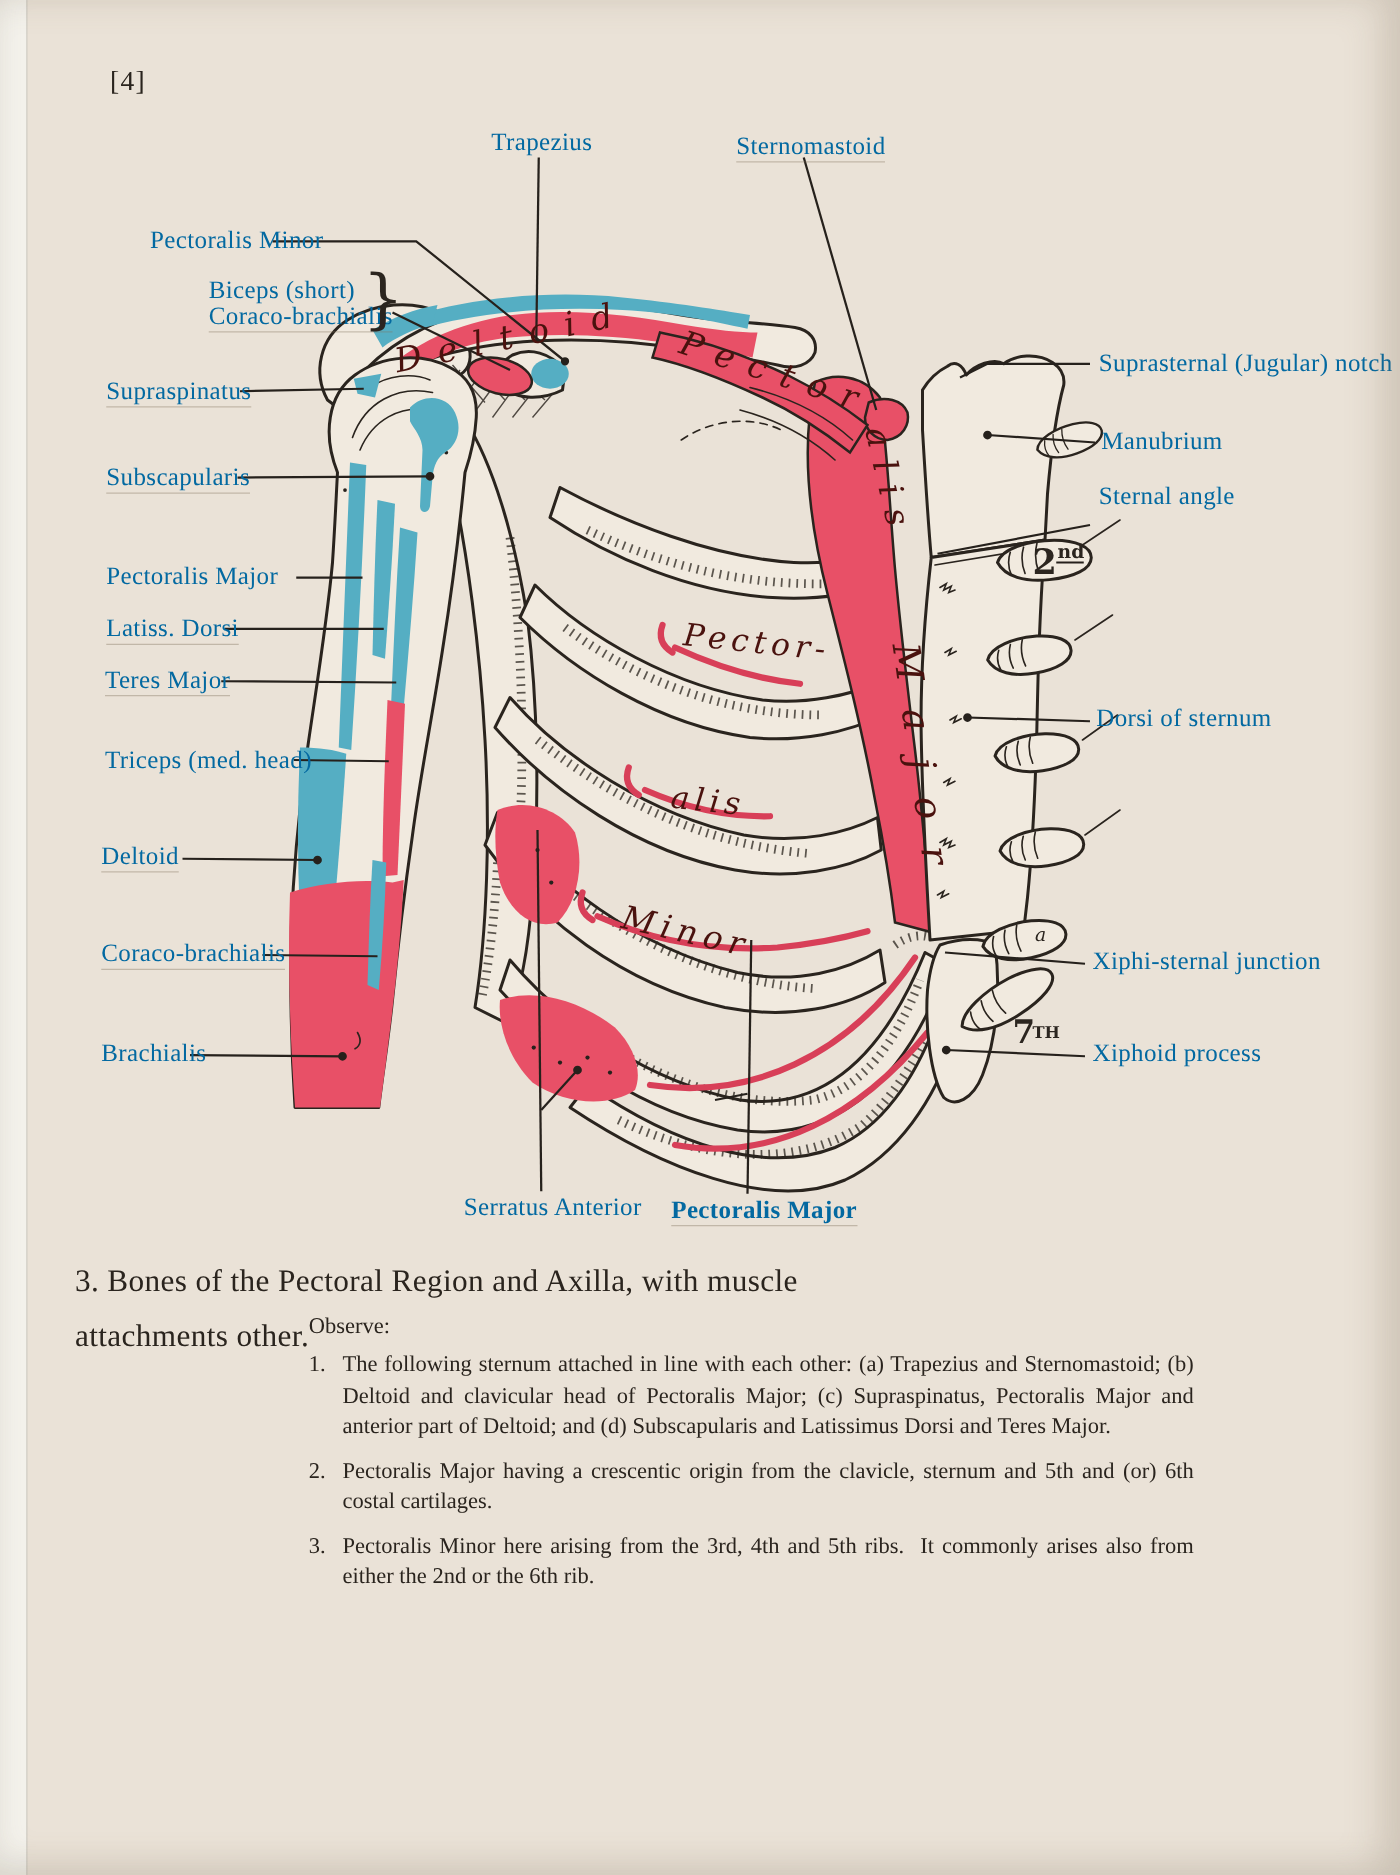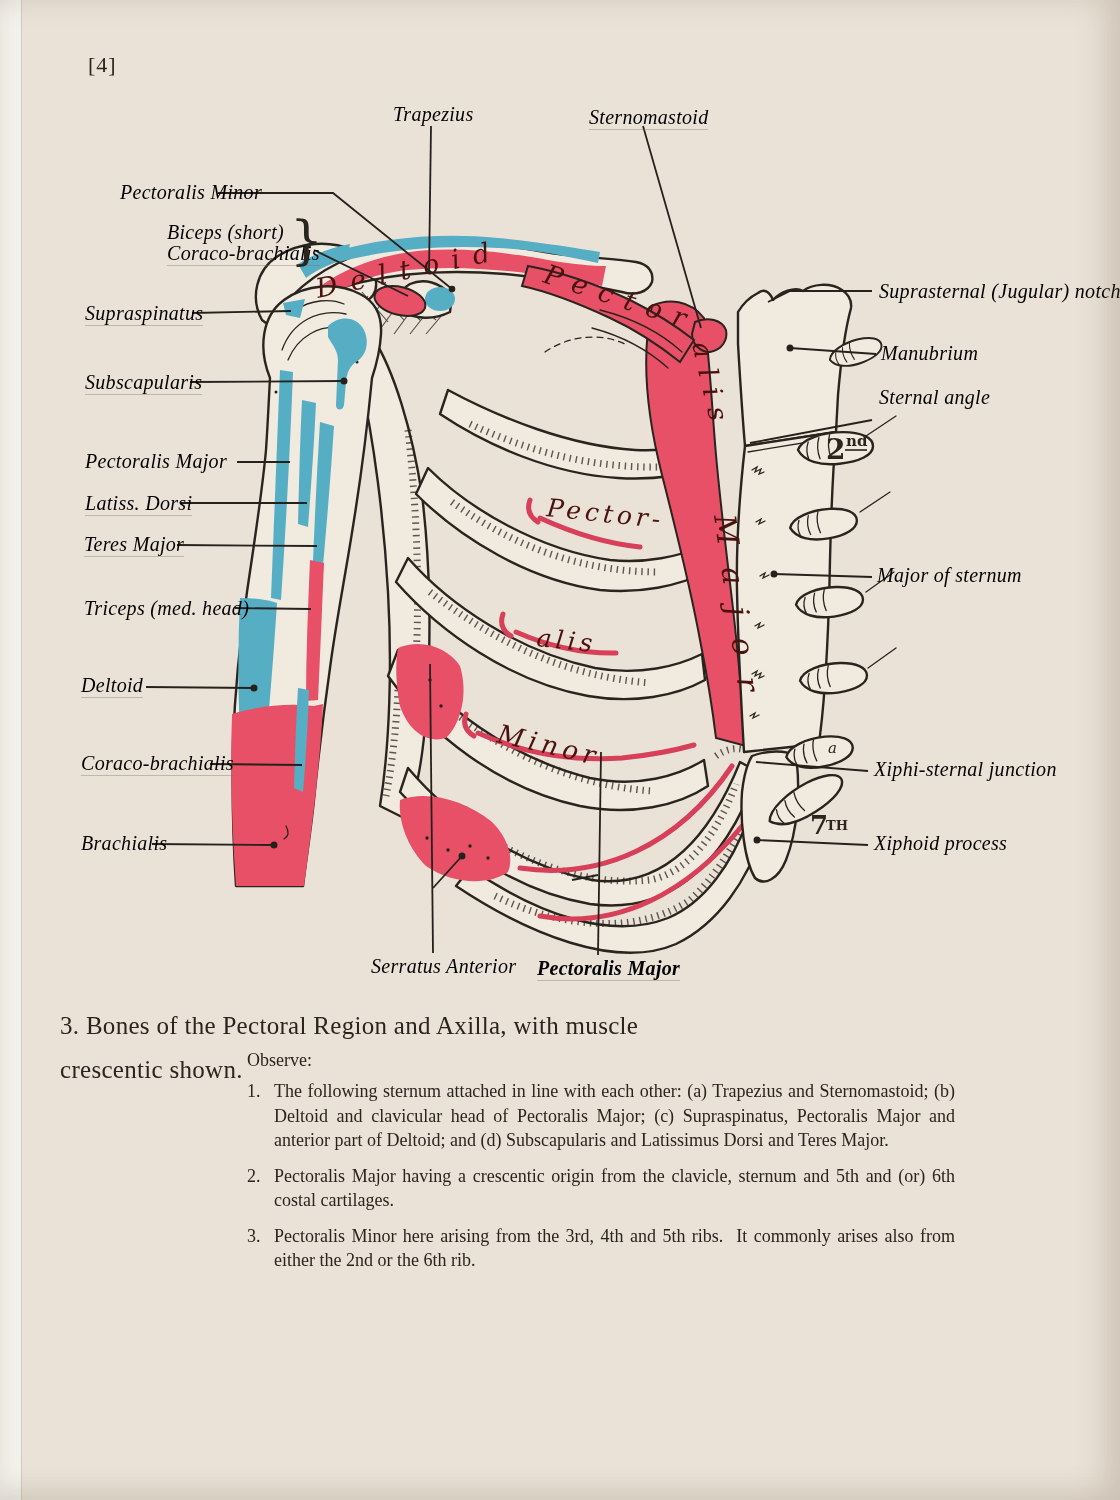--- a/index.html
+++ b/index.html
@@ -18,21 +18,21 @@
   .scan-strip{
     position:absolute;left:0;top:0;width:21px;height:1500px;
     background:#f4f2ec;border-right:1px solid rgba(100,90,75,.25);
   }
   .page-number{
     position:absolute;left:88px;top:52px;font-size:22px;letter-spacing:1px;
   }
   .fig-svg{position:absolute;left:0;top:0;}
   .lbl{
     position:absolute;font-size:20px;line-height:22px;white-space:nowrap;
-    letter-spacing:.3px;color:#000000;font-style:italic;
+    letter-spacing:.3px;color:#0369a1;
   }
   .lbl.ul{border-bottom:1px solid rgba(125,112,92,.38);padding-bottom:1px;}
   .lbl.bold{font-weight:bold;}
   .brace{
     position:absolute;font-size:52px;line-height:52px;font-family:"DejaVu Serif",serif;
     color:#2b251f;
   }
   .caption{
     position:absolute;left:60px;top:1012px;width:1060px;text-align:left;
     font-size:25px;letter-spacing:.3px;
@@ -256,33 +256,33 @@
   <div class="lbl ul" style="left:167px;top:242px;">Coraco-brachialis</div>
   <div class="brace" style="left:290px;top:214px;">}</div>
   <div class="lbl" style="left:879px;top:280px;">Suprasternal (Jugular) notch</div>
   <div class="lbl ul" style="left:85px;top:302px;text-align:center;">Supraspinatus</div>
   <div class="lbl" style="left:881px;top:342px;">Manubrium</div>
   <div class="lbl ul" style="left:85px;top:371px;">Subscapularis</div>
   <div class="lbl" style="left:879px;top:386px;">Sternal angle</div>
   <div class="lbl" style="left:85px;top:450px;">Pectoralis Major</div>
   <div class="lbl ul" style="left:85px;top:492px;">Latiss. Dorsi</div>
   <div class="lbl ul" style="left:84px;top:533px;">Teres Major</div>
-  <div class="lbl" style="left:877px;top:564px;">Major of sternum</div>
+  <div class="lbl" style="left:877px;top:564px;">Dorsi of sternum</div>
   <div class="lbl" style="left:84px;top:597px;">Triceps (med. head)</div>
   <div class="lbl ul" style="left:81px;top:674px;">Deltoid</div>
   <div class="lbl ul" style="left:81px;top:752px;">Coraco-brachialis</div>
   <div class="lbl" style="left:874px;top:758px;">Xiphi-sternal junction</div>
   <div class="lbl" style="left:81px;top:832px;">Brachialis</div>
   <div class="lbl" style="left:874px;top:832px;">Xiphoid process</div>
   <div class="lbl" style="left:371px;top:955px;">Serratus Anterior</div>
   <div class="lbl ul bold" style="left:537px;top:957px;">Pectoralis Major</div>
 
   <div class="caption">
     <div>3. Bones of the Pectoral Region and Axilla, with muscle</div>
-    <div class="line2">crescentic shown.</div>
+    <div class="line2">attachments other.</div>
   </div>
 
   <div class="observe">
     <div class="head">Observe:</div>
     <div class="item">
       <div class="num">1.</div>
       <div class="txt">The following sternum attached in line with each other: (a) Trapezius and Sternomastoid; (b) Deltoid and clavicular head of Pectoralis Major; (c) Supraspinatus, Pectoralis Major and anterior part of Deltoid; and (d) Subscapularis and Latissimus Dorsi and Teres Major.</div>
     </div>
     <div class="item">
       <div class="num">2.</div>

